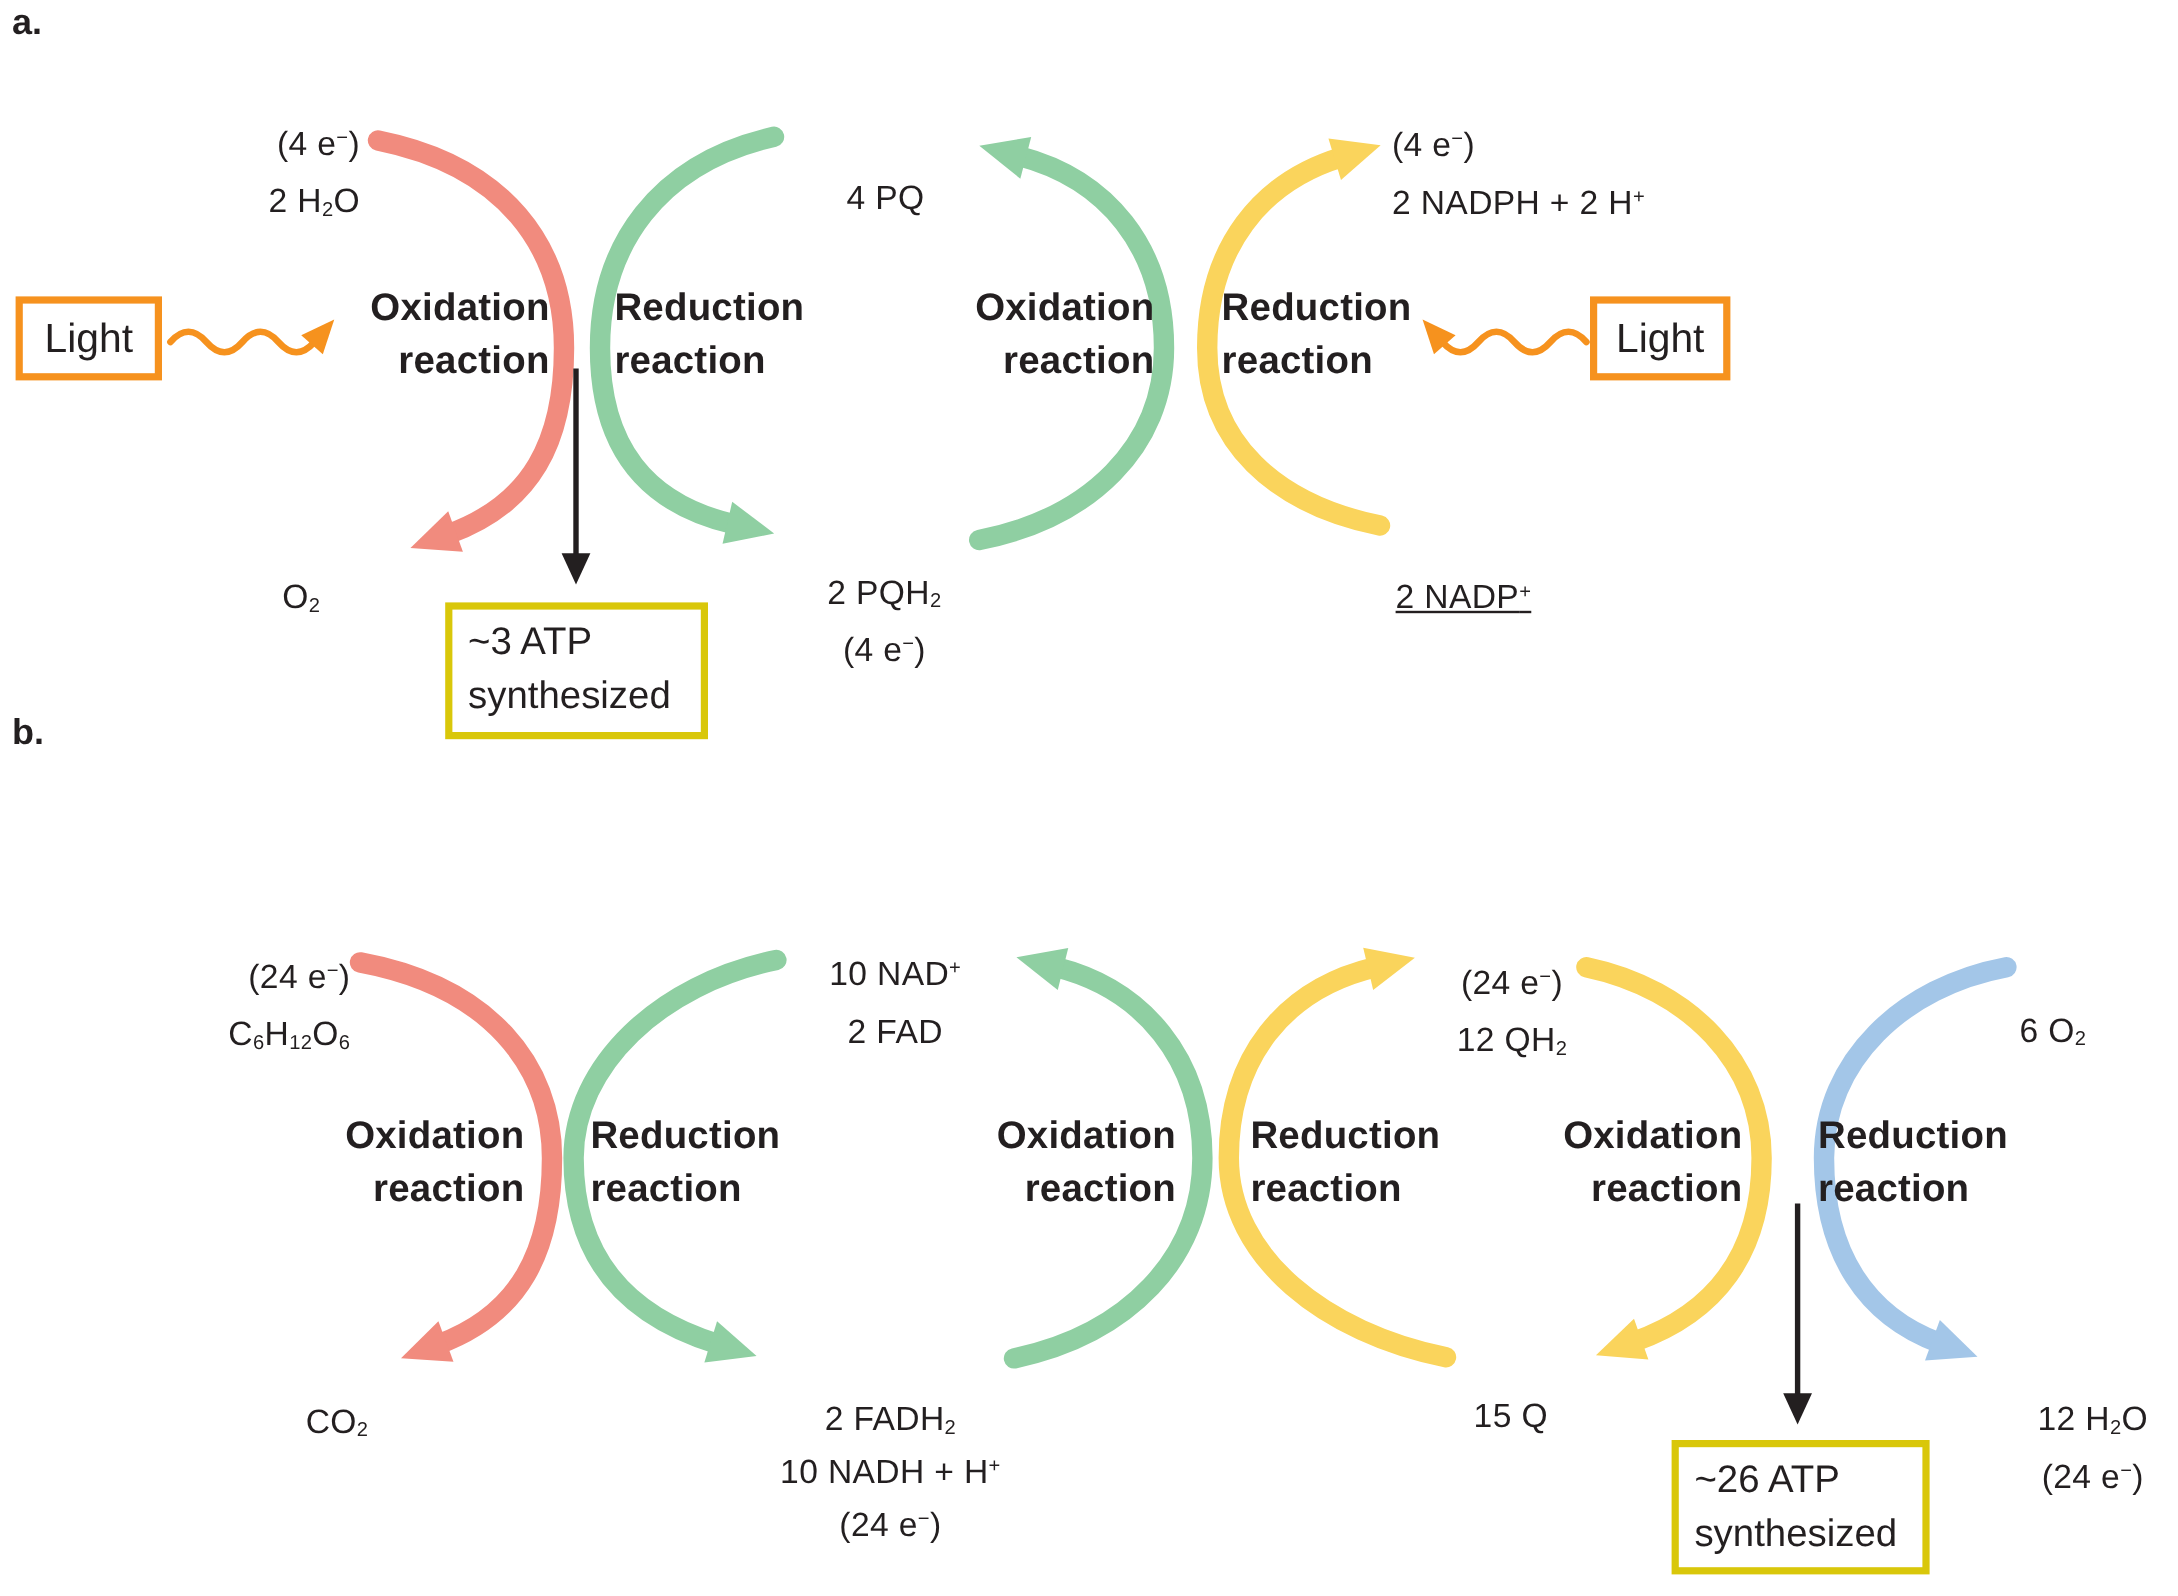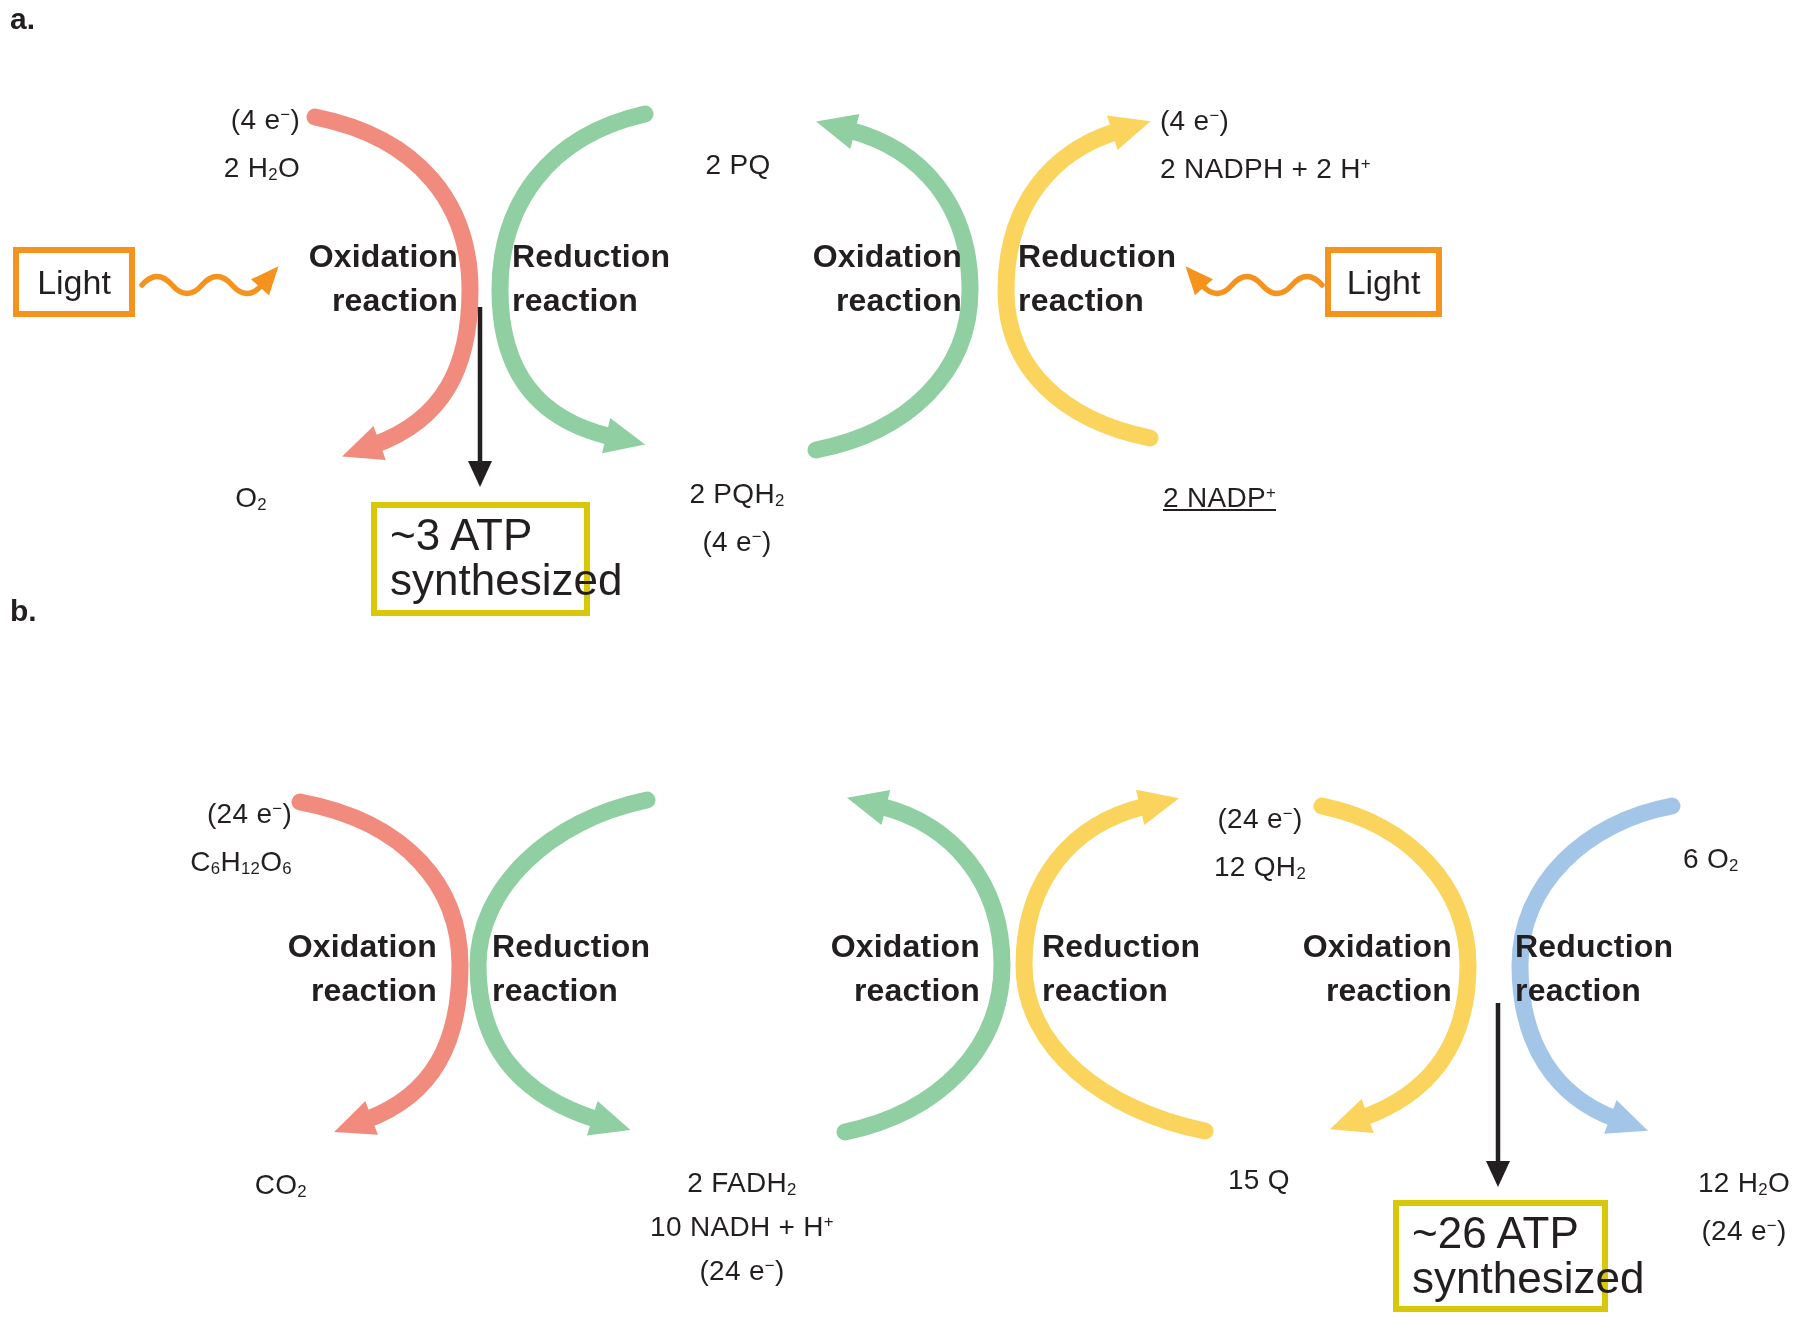--- a/index.html
+++ b/index.html
@@ -18,21 +18,21 @@
   .barrow{fill:none;stroke:var(--text,#231F20);stroke-width:4.5;}
   .lbl{position:absolute;font-size:28px;line-height:44px;letter-spacing:0.3px;white-space:nowrap;margin-top:48px;}
   .lbl3{line-height:40px;}
   .rxn{position:absolute;font-size:32px;font-weight:700;line-height:44px;letter-spacing:0.2px;white-space:nowrap;}
   .ta-r{text-align:right;}
   .ta-c{text-align:center;}
   .panel-letter{position:absolute;font-size:30px;font-weight:700;}
   .light-box{position:absolute;box-sizing:border-box;border:6px solid var(--orange,#F6921E);
     display:flex;align-items:center;justify-content:center;font-size:34px;}
   .atp-box{position:absolute;box-sizing:border-box;border:6px solid var(--atp-box-border,#D9C70A);
-    font-size:44px;line-height:45px;padding:4px 0 0 13px;}
+    font-size:32px;line-height:45px;padding:4px 0 0 13px;}
   sup{font-size:60%;vertical-align:baseline;position:relative;top:-0.55em;}
   sub{font-size:60%;vertical-align:baseline;position:relative;top:0.18em;}
 </style>
 </head>
 <body>
 
 <div class="canvas">
 
   <svg class="arcs" width="1815" height="1330" viewBox="0 0 1815 1330">
     <defs>
@@ -75,21 +75,21 @@
 
   <div class="panel-letter" style="left:10px;top:2px;">a.</div>
 
   <div class="lbl ta-r" style="right:1515px;top:50px;">
     <div>(4 e<sup>−</sup>)</div>
     <div>2 H<sub>2</sub>O</div>
   </div>
 
   <div class="lbl ta-r" style="right:1548px;top:428px;">O<sub>2</sub></div>
 
-  <div class="lbl ta-c" style="left:638px;top:95px;width:200px;">2 PQ</div>
+  <div class="lbl ta-c" style="left:638px;top:95px;width:200px;">4 PQ</div>
 
   <div class="lbl ta-c" style="left:637px;top:424px;width:200px;">
     <div>2 PQH<sub>2</sub></div>
     <div>(4 e<sup>−</sup>)</div>
   </div>
 
   <div class="lbl" style="left:1160px;top:51px;">
     <div>(4 e<sup>−</sup>)</div>
     <div>2 NADPH + 2 H<sup>+</sup></div>
   </div>
@@ -123,20 +123,24 @@
 
   <div class="panel-letter" style="left:10px;top:594px;">b.</div>
 
   <div class="lbl ta-r" style="right:1523px;top:744px;">
     <div>(24 e<sup>−</sup>)</div>
     <div>C<sub>6</sub>H<sub>12</sub>O<sub>6</sub></div>
   </div>
 
   <div class="lbl ta-r" style="right:1508px;top:1115px;">CO<sub>2</sub></div>
 
+  <div class="lbl ta-c" style="left:646px;top:742px;width:200px;">
+    <div>10 NAD<sup>+</sup></div>
+    <div>2 FAD</div>
+  </div>
 
   <div class="lbl lbl3 ta-c" style="left:592px;top:1115px;width:300px;">
     <div>2 FADH<sub>2</sub></div>
     <div>10 NADH + H<sup>+</sup></div>
     <div>(24 e<sup>−</sup>)</div>
   </div>
 
   <div class="lbl ta-c" style="left:1160px;top:749px;width:200px;">
     <div>(24 e<sup>−</sup>)</div>
     <div>12 QH<sub>2</sub></div>

